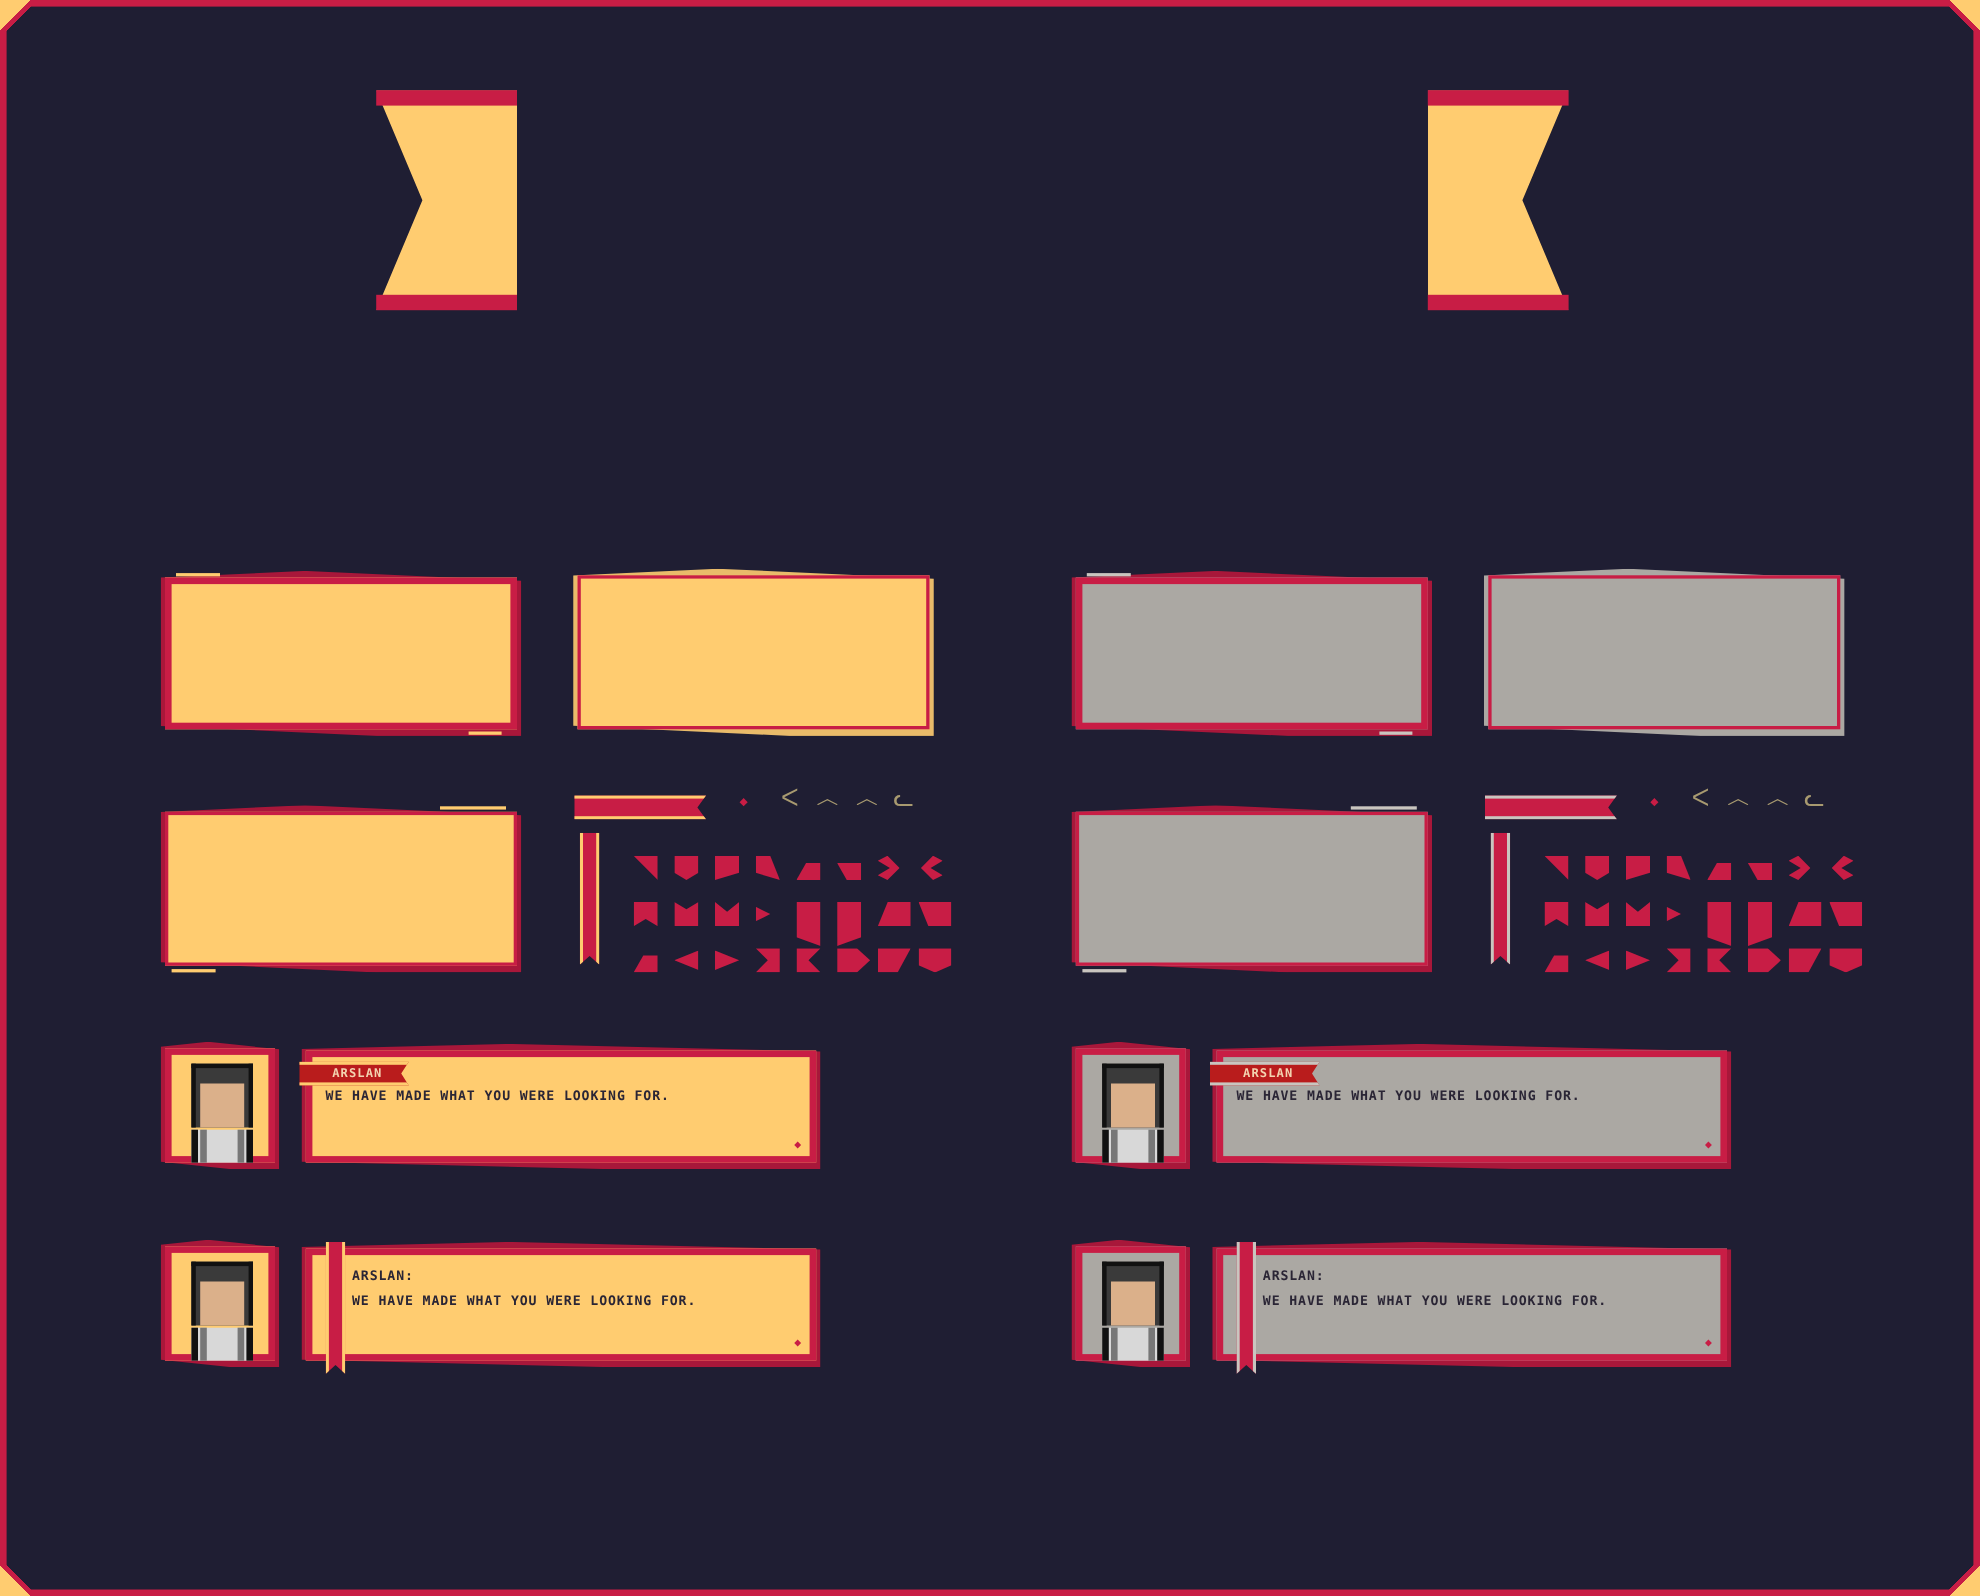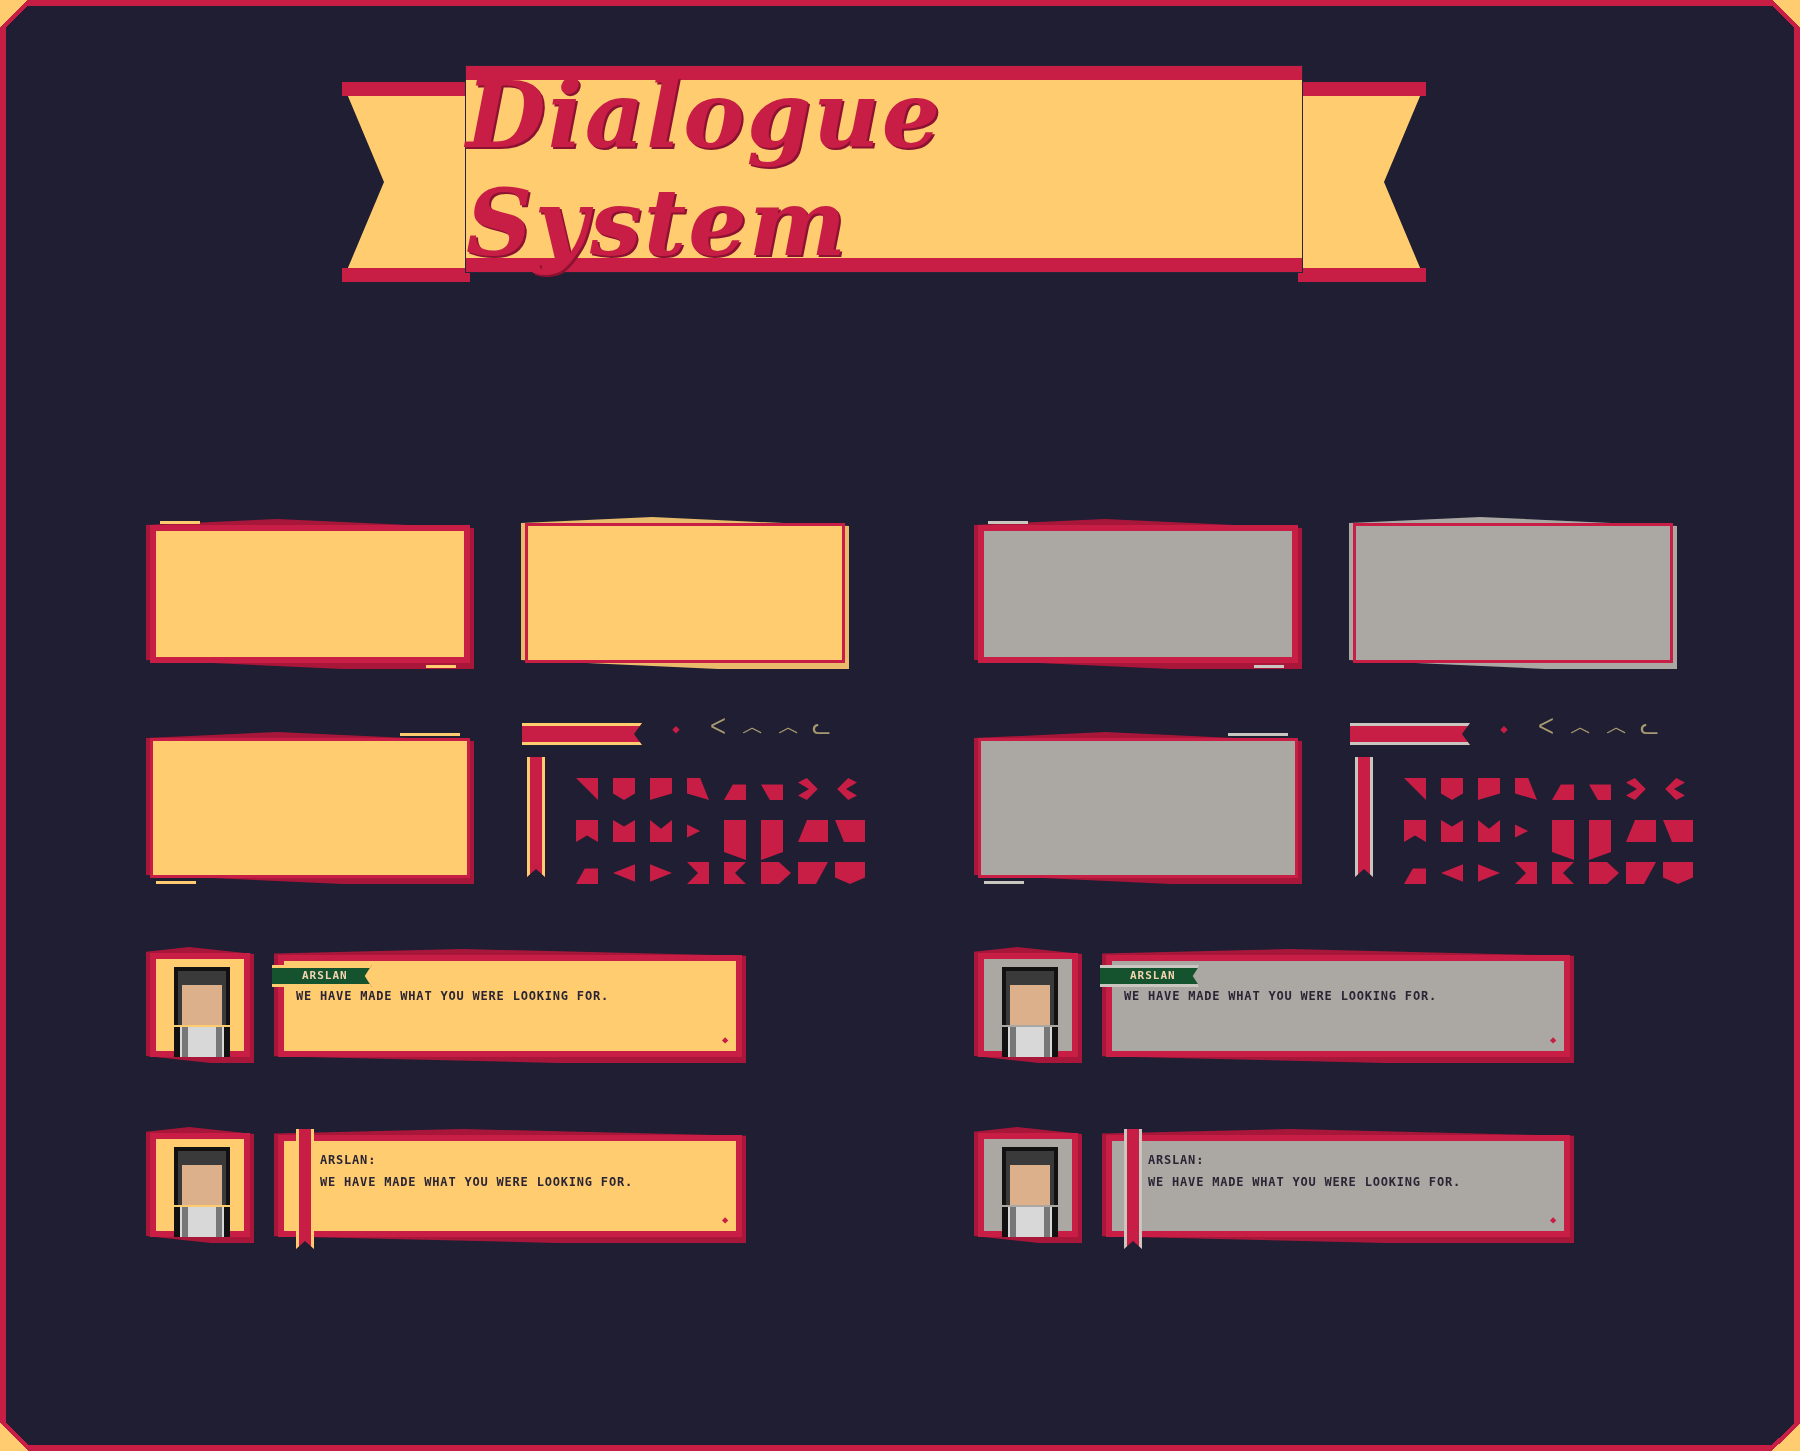--- a/index.html
+++ b/index.html
@@ -72,21 +72,21 @@
     .shape { width: 22px; height: 22px; background: #c81d45; }
     .face { position: absolute; left: 20px; top: 14px; width: 64px; height: 90px; }
     .face .hair { position: absolute; left: 4px; top: 0; width: 56px; height: 58px; background: #3a3a3a; border: 4px solid #111; border-bottom: none; box-sizing: border-box; }
     .face .skin { position: absolute; left: 12px; top: 18px; width: 40px; height: 40px; background: #dbb08a; }
     .face .shirt { position: absolute; left: 4px; top: 60px; width: 56px; height: 30px; background: #d8d8d8; border-left: 6px solid #111; border-right: 6px solid #111; box-sizing: border-box; }
     .face .shirt::before, .face .shirt::after { content: ""; position: absolute; top: 0; width: 6px; height: 30px; background: #777; }
     .face .shirt::before { left: 2px; }
     .face .shirt::after { right: 2px; }
 
     .name-tag {
-      position: absolute; height: 16px; padding: 0 24px 0 30px; background: #14532d;
+      position: absolute; height: 16px; padding: 0 24px 0 30px; background: #b91c1c;
       border-top: 3px solid #ffcc70; border-bottom: 3px solid #ffcc70;
       color: #f3d3b0; font-size: 11px; font-weight: bold; line-height: 16px; letter-spacing: 1px;
       clip-path: polygon(0 0, 100% 0, calc(100% - 7px) 50%, 100% 100%, 0 100%);
     }
     .name-tag.gray { border-color: #c9c5bf; }
     .dlg-text { position: absolute; font-size: 12px; font-weight: bold; color: #2a2535; letter-spacing: 0.8px; white-space: nowrap; }
     .next-icon { position: absolute; color: #c81d45; font-size: 16px; font-weight: bold; }
   </style>
 </head>
 <body>
@@ -101,23 +101,20 @@
   <div class="tail left">
       <div class="fill"></div>
       <div class="bar top"></div>
       <div class="bar bot"></div>
     </div>
   <div class="tail right">
       <div class="fill"></div>
       <div class="bar top"></div>
       <div class="bar bot"></div>
     </div>
-  <div class="center">
-    <span class="title">Dialogue System</span>
-  </div>
 </div>
 
 <div class="panel yellow" style="left:150px;top:525px;width:320px;height:138px;">
   <div class="back"></div>
   <div class="front"></div>
   <div class="accent" style="left:10px;top:-4px;width:40px;"></div>
   <div class="accent" style="right:14px;bottom:-5px;width:30px;"></div>
 </div>
 <div class="panel yellow thin" style="left:525px;top:523px;width:320px;height:140px;">
   <div class="back" style="background:#ffcc70;opacity:0.9;"></div>

